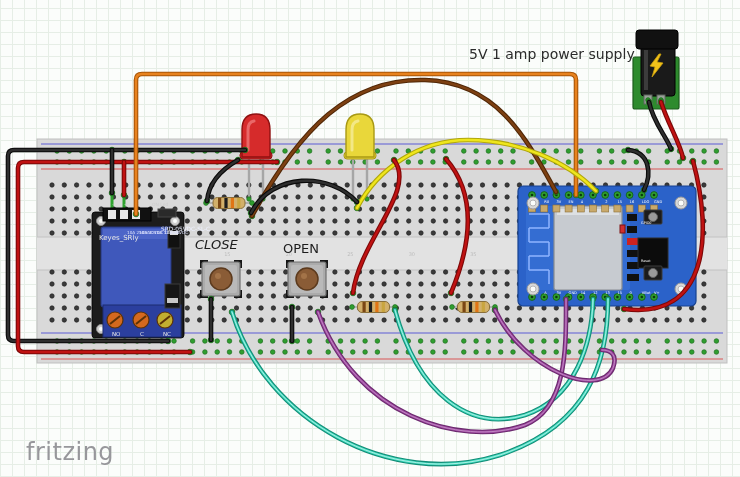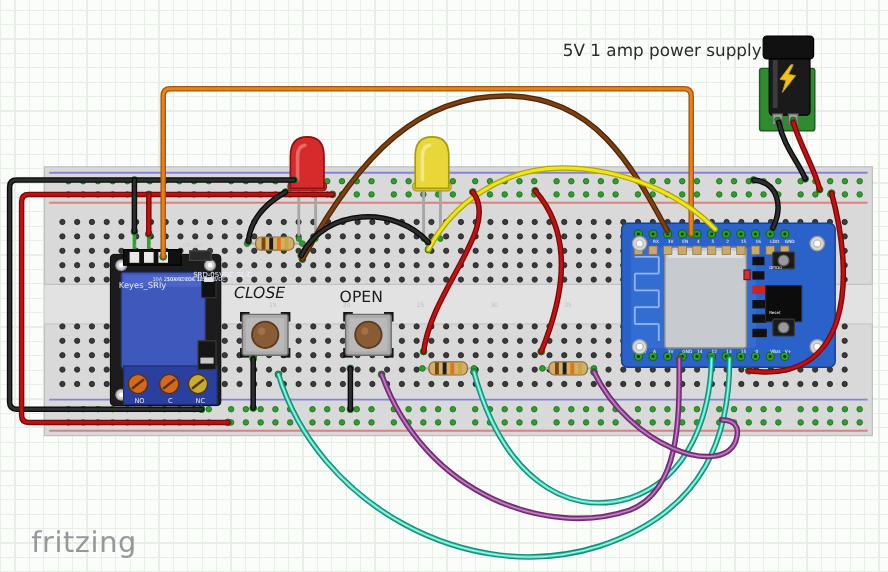--- a/index.html
+++ b/index.html
@@ -6,21 +6,21 @@
   .canvas{
     position:relative;width:740px;height:477px;overflow:hidden;
     font-family:"DejaVu Sans","Liberation Sans",sans-serif;
     background-color:#fbfdfb;
     background-image:
       repeating-linear-gradient(0deg,#e6eee6 0,#e6eee6 1px,transparent 1px,transparent 12px),
       repeating-linear-gradient(90deg,#e6eee6 0,#e6eee6 1px,transparent 1px,transparent 12px);
   }
   svg{position:absolute;left:0;top:0;}
   .lbl{position:absolute;color:#1c1c1c;white-space:nowrap;}
-  .power-note{left:469px;top:35px;font-size:14px;color:#2b2b2b;}
+  .power-note{left:469px;top:46px;font-size:14px;color:#2b2b2b;}
   .close-label{left:195px;top:237px;font-size:13px;font-style:italic;}
   .open-label{left:283px;top:241px;font-size:13px;}
   .watermark{left:26px;top:438px;font-size:24px;color:#97979b;letter-spacing:.5px;}
 </style>
 </head>
 <body>
 
 <div class="canvas">
   <svg id="diagram" width="740" height="477" viewBox="0 0 740 477">
       <g>

